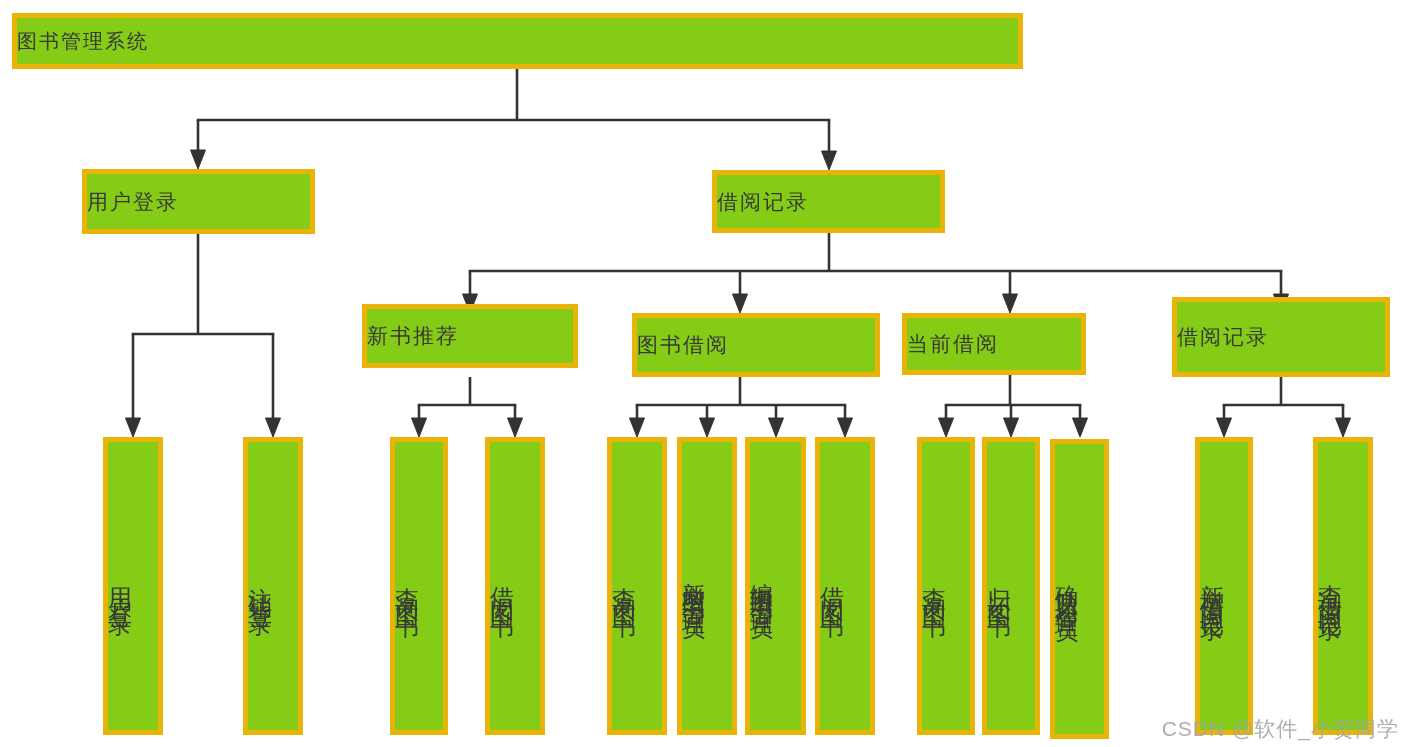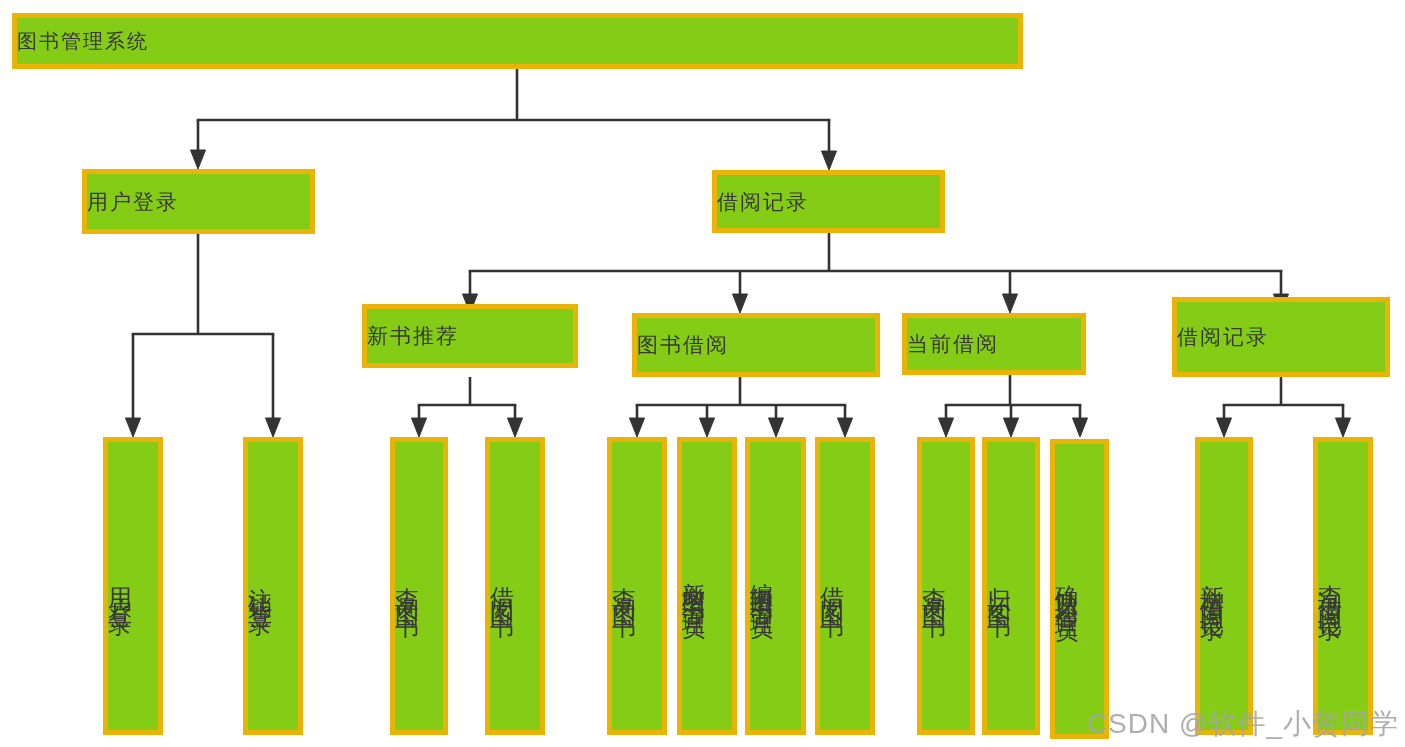--- a/index.html
+++ b/index.html
@@ -45,21 +45,21 @@
     line-height: 1;
     color: #383838;
   }
   .v4 .vlabel { font-size: 24px; letter-spacing: 9px; }
   .v6 .vlabel { font-size: 24px; letter-spacing: 7px; }
   .v9 .vlabel { font-size: 23px; letter-spacing: 5px; }
   #watermark {
     position: absolute;
     right: 6px;
     bottom: 4px;
-    font-size: 28px;
+    font-size: 21px;
     color: rgba(165,165,165,0.9);
     letter-spacing: 1px;
     z-index: 5;
     white-space: nowrap;
   }
 </style>
 </head>
 <body>
 
 <div id="stage">

